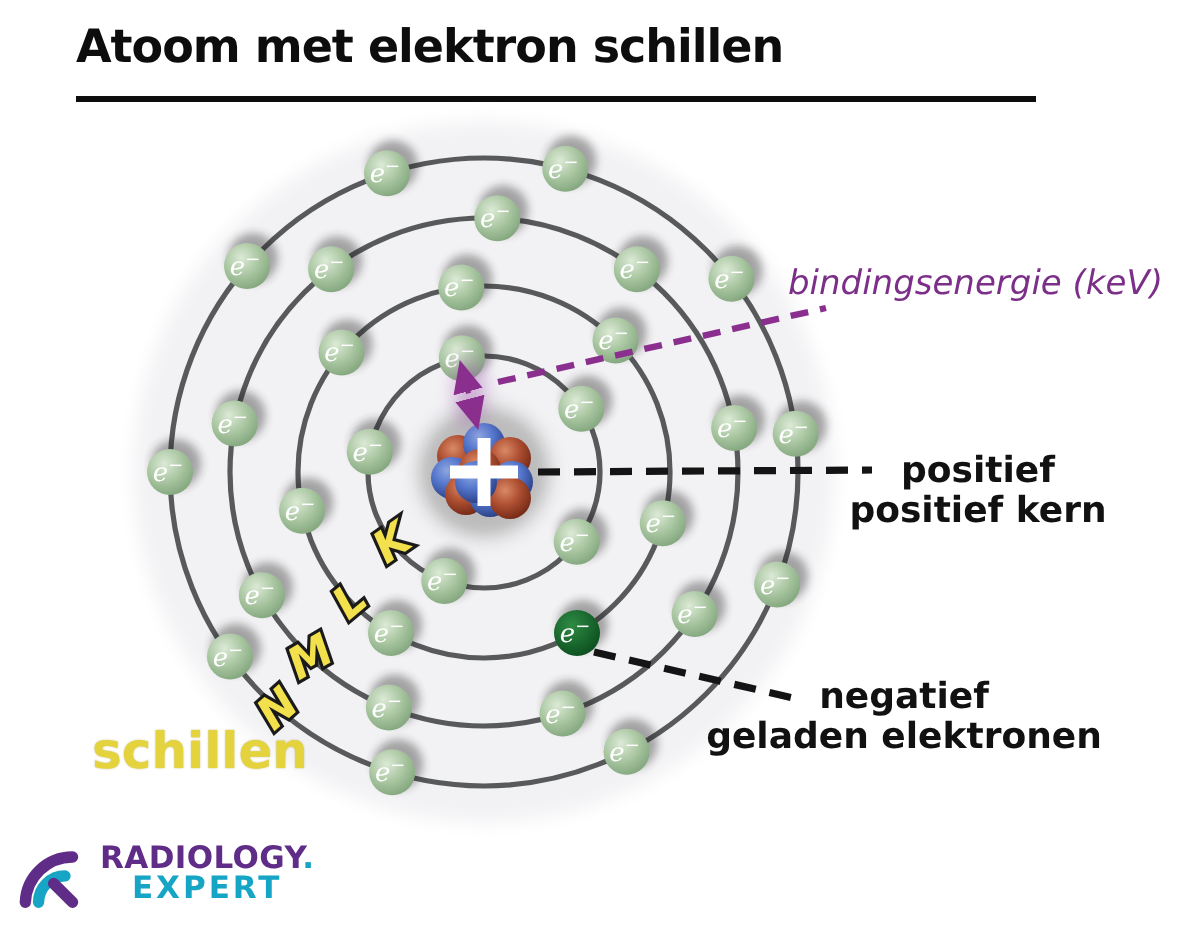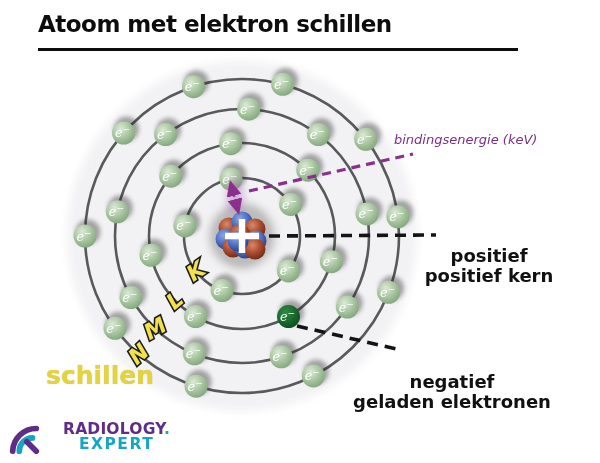--- a/index.html
+++ b/index.html
@@ -1,27 +1,27 @@
 <!DOCTYPE html>
 <html><head>
 <meta charset="utf-8">
 <style>
   html,body{margin:0;padding:0;background:#888;}
   #stage{position:relative;width:600px;height:463px;background:#ffffff;overflow:hidden;
          font-family:"DejaVu Sans","Liberation Sans",sans-serif;}
   .abs{position:absolute;}
   #title{left:38px;top:11px;font-size:23px;font-weight:800;color:#0d0d0d;letter-spacing:-0.5px;white-space:nowrap;}
   #title-underline{left:38px;top:48px;width:480px;height:3px;background:#0d0d0d;}
-  #binding-label{left:394px;top:132px;font-size:13px;font-style:italic;color:#7c2f88;white-space:nowrap;}
-  .callout{font-size:18px;font-weight:800;color:#111;text-align:center;line-height:20px;margin-top:20px;}
+  #binding-label{left:394px;top:132px;font-size:17px;font-style:italic;color:#7c2f88;white-space:nowrap;}
+  .callout{font-size:18px;font-weight:800;color:#111;text-align:center;line-height:20px;}
   #nucleus-callout{left:418px;top:226px;width:142px;}
-  #electron-callout{left:350px;top:352px;width:204px;}
+  #electron-callout{left:350px;top:339px;width:204px;}
   #schillen-label{left:46px;top:361px;font-size:25px;font-weight:600;color:#e4d33c;
                   text-shadow:0 0 1px rgba(150,135,0,.55);white-space:nowrap;}
-  #logo{left:7px;top:420px;display:flex;align-items:center;gap:22px;}
+  #logo{left:7px;top:420px;display:flex;align-items:center;gap:9px;}
   #logo-text{line-height:15px;}
   #logo-brand{font-size:15.5px;font-weight:800;color:#5f2c87;letter-spacing:0.2px;}
   #logo-brand .dot{color:#16a5c4;}
   #logo-suffix{font-size:15.5px;font-weight:800;color:#16a5c4;letter-spacing:1.5px;text-align:center;}
   svg{display:block;}
 </style>
 </head>
 <body>
 
 <div id="stage">

